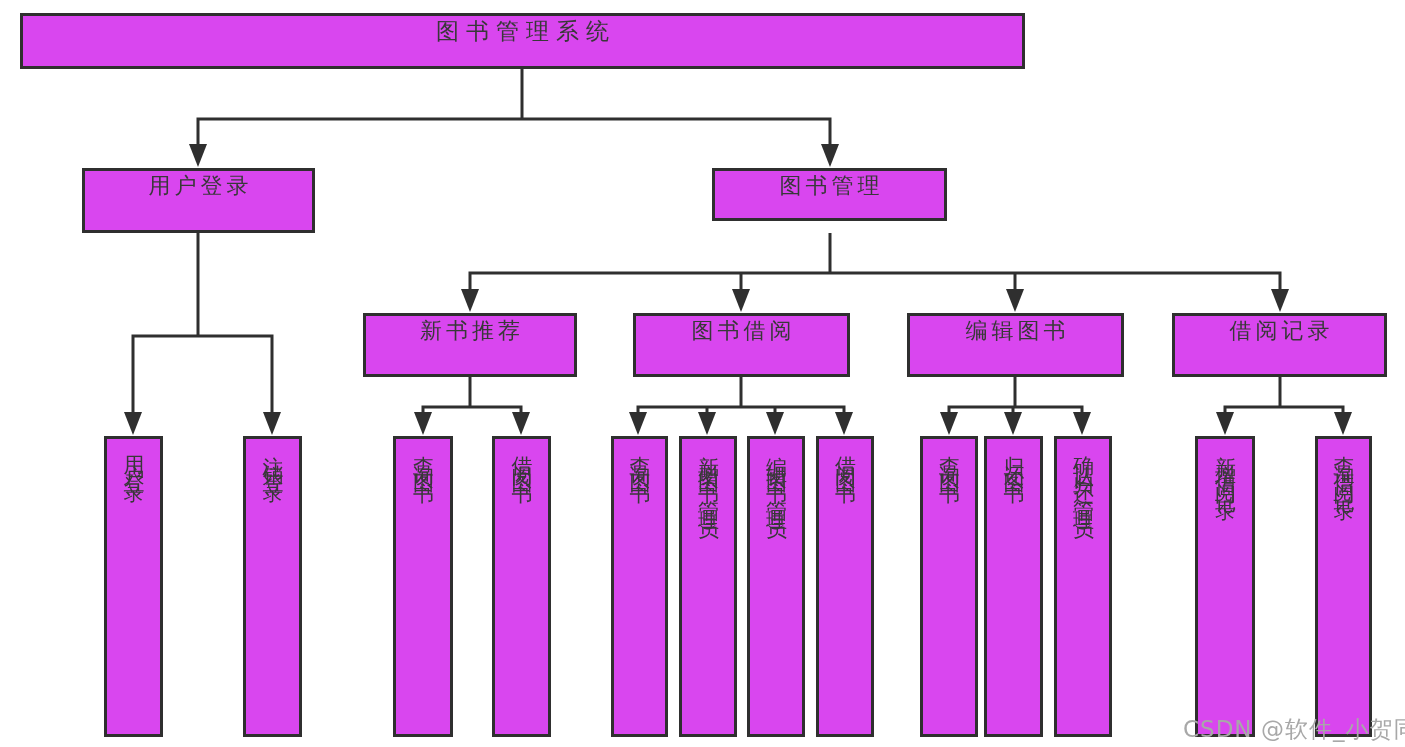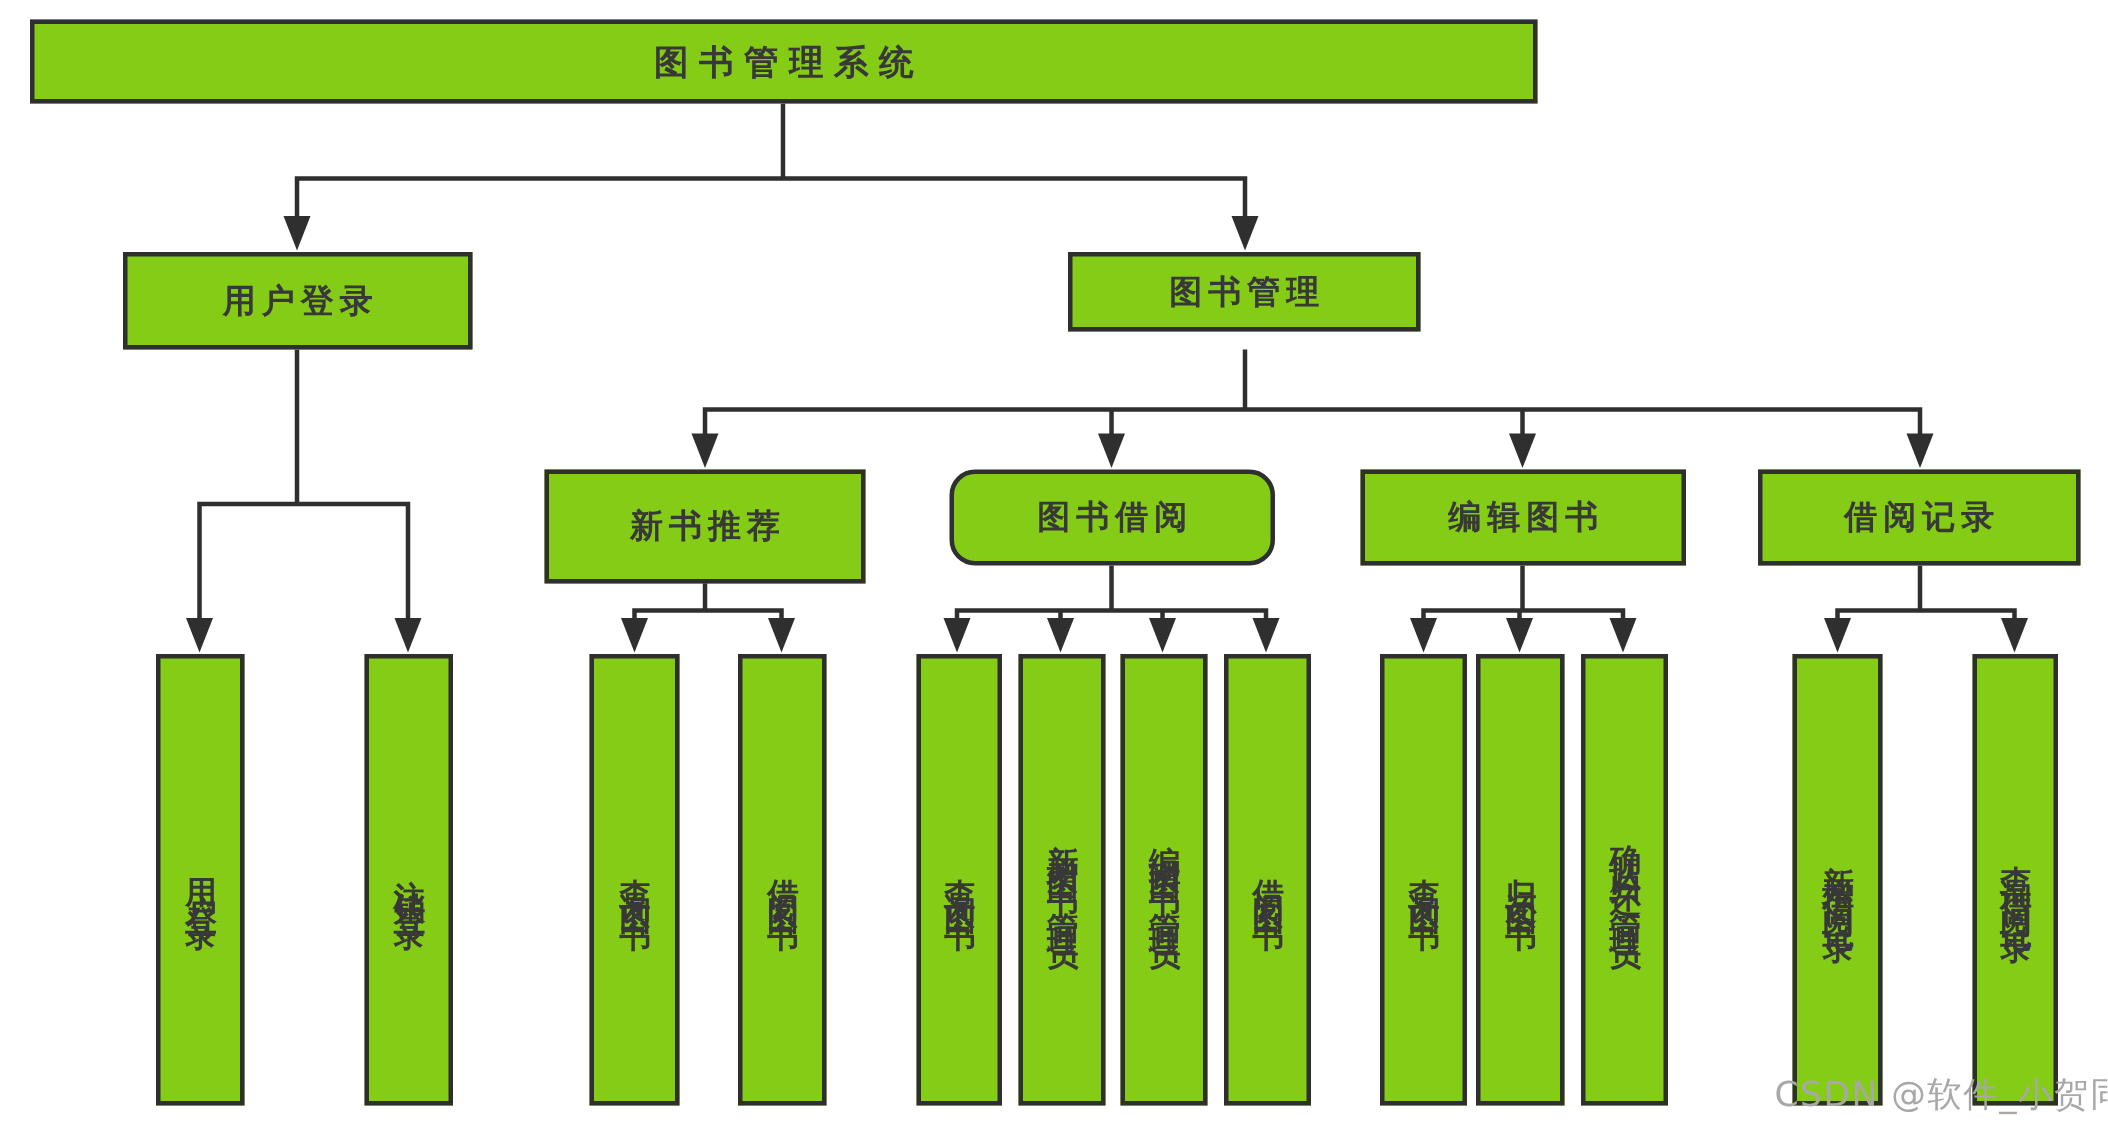--- a/index.html
+++ b/index.html
@@ -14,26 +14,24 @@
   }
   .connector-layer {
     position: absolute;
     left: 0; top: 0;
     width: 1405px; height: 747px;
     pointer-events: none;
   }
   .box {
     position: absolute;
     box-sizing: border-box;
-    background: #84cc16;
+    background: #d946ef;
     border: 3px solid #2f2f2f;
     display: flex;
-    align-items: center;
     justify-content: center;
-    font-weight: bold;
   }
   .h-label {
     font-size: 22px;
     letter-spacing: 4px;
     white-space: nowrap;
     text-indent: 4px;
   }
   .root-label {
     font-size: 23px;
     letter-spacing: 7px;
@@ -46,22 +44,22 @@
     text-orientation: mixed;
     font-size: 21px;
     letter-spacing: 9px;
     line-height: 1;
     white-space: nowrap;
   }
   
   .n-root   { left: 20px;  top: 13px;  width: 1005px; height: 56px; }
   .n-login  { left: 82px;  top: 168px; width: 233px;  height: 65px; }
   .n-mgmt   { left: 712px; top: 168px; width: 235px;  height: 53px; }
-  .n-l3-a   { left: 363px; top: 313px; width: 214px;  height: 76px; }
-  .n-l3-b   { left: 633px; top: 313px; width: 217px;  height: 64px; border-radius: 17px; }
+  .n-l3-a   { left: 363px; top: 313px; width: 214px;  height: 64px; }
+  .n-l3-b   { left: 633px; top: 313px; width: 217px;  height: 64px; }
   .n-l3-c   { left: 907px; top: 313px; width: 217px;  height: 64px; }
   .n-l3-d   { left: 1172px;top: 313px; width: 215px;  height: 64px; }
   .leaf     { top: 436px; height: 301px; }
   .lf-1  { left: 104px;  width: 59px; }
   .lf-2  { left: 243px;  width: 59px; }
   .lf-3  { left: 393px;  width: 60px; }
   .lf-4  { left: 492px;  width: 59px; }
   .lf-5  { left: 611px;  width: 57px; }
   .lf-6  { left: 679px;  width: 58px; }
   .lf-7  { left: 747px;  width: 58px; }

